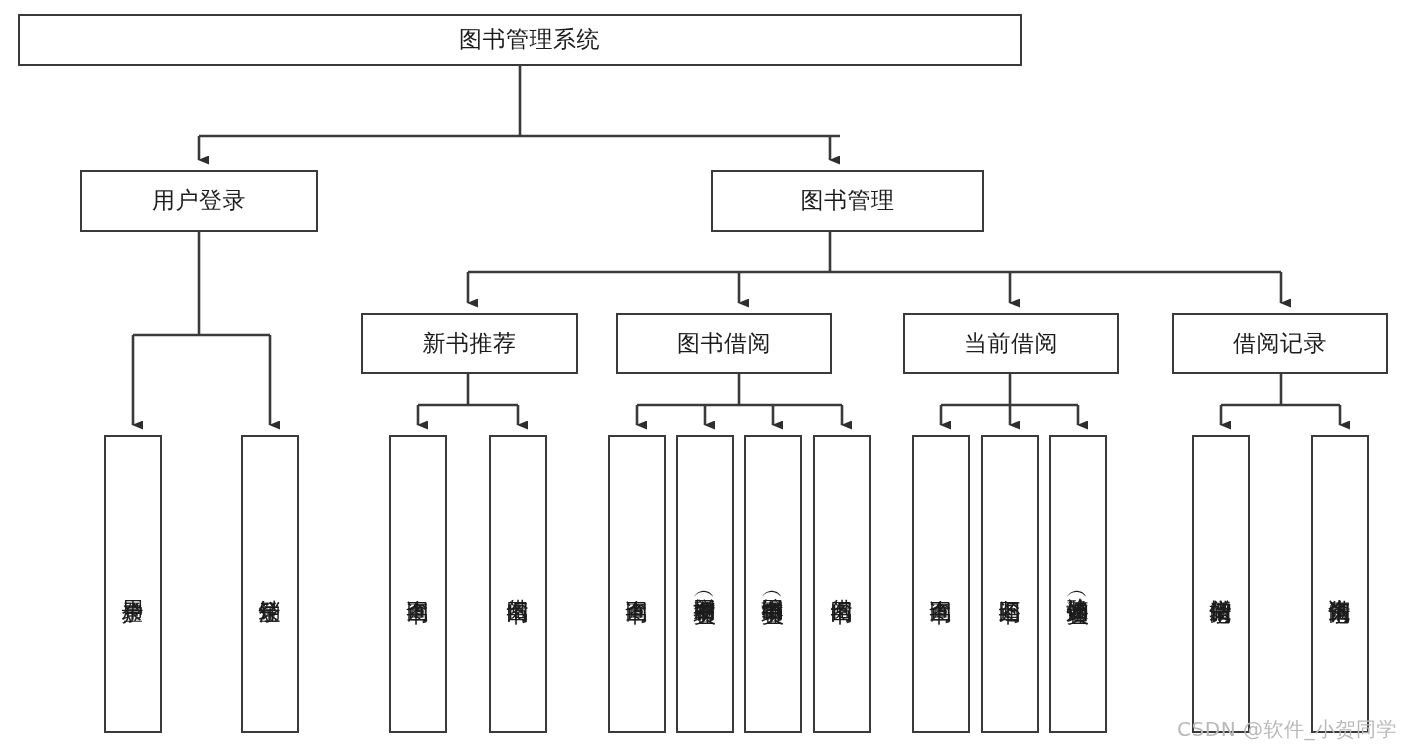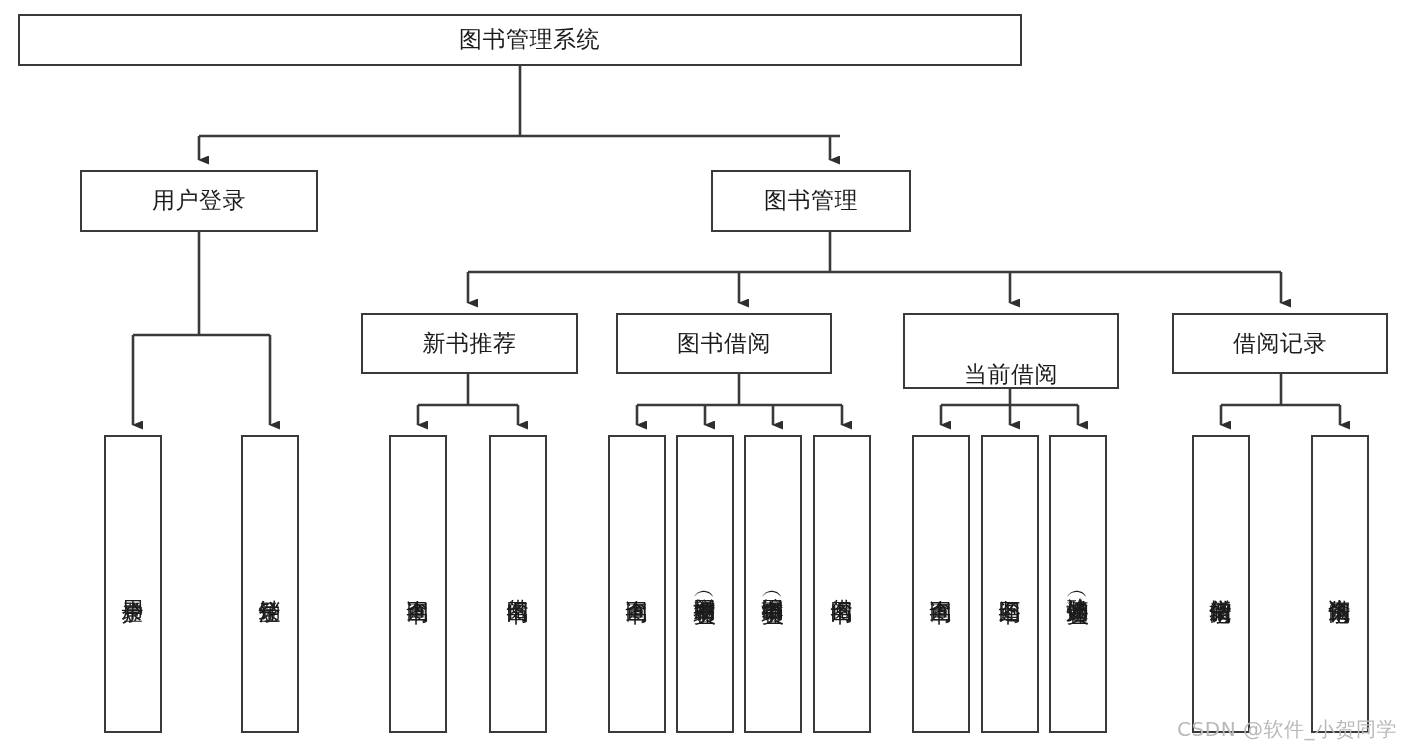--- a/index.html
+++ b/index.html
@@ -124,31 +124,31 @@
     </g>
   </svg>
 
   <div class="node node-h node-root" style="left:18px; top:14px; width:1004px; height:52px;padding-left:19px;">
     <span>图书管理系统</span>
   </div>
 
   <div class="node node-h" style="left:80px; top:170px; width:238px; height:62px;">
     <span>用户登录</span>
   </div>
-  <div class="node node-h" style="left:711px; top:170px; width:200px; height:62px;">
+  <div class="node node-h" style="left:711px; top:170px; width:273px; height:62px;">
     <span>图书管理</span>
   </div>
 
   <div class="node node-h" style="left:361px; top:313px; width:217px; height:61px;font-family:Liberation Serif, serif;">
     <span>新书推荐</span>
   </div>
   <div class="node node-h" style="left:616px; top:313px; width:216px; height:61px;">
     <span>图书借阅</span>
   </div>
-  <div class="node node-h" style="left:903px; top:313px; width:216px; height:76px;align-items:flex-end;">
+  <div class="node node-h" style="left:903px; top:313px; width:216px; height:61px;">
     <span>当前借阅</span>
   </div>
   <div class="node node-h" style="left:1172px; top:313px; width:216px; height:61px;">
     <span>借阅记录</span>
   </div>
 
   <div class="node node-v" style="left:104px; top:435px; width:58px; height:298px;">
     <span class="vtext">用户登录</span>
   </div>
   <div class="node node-v" style="left:241px; top:435px; width:58px; height:298px;">

